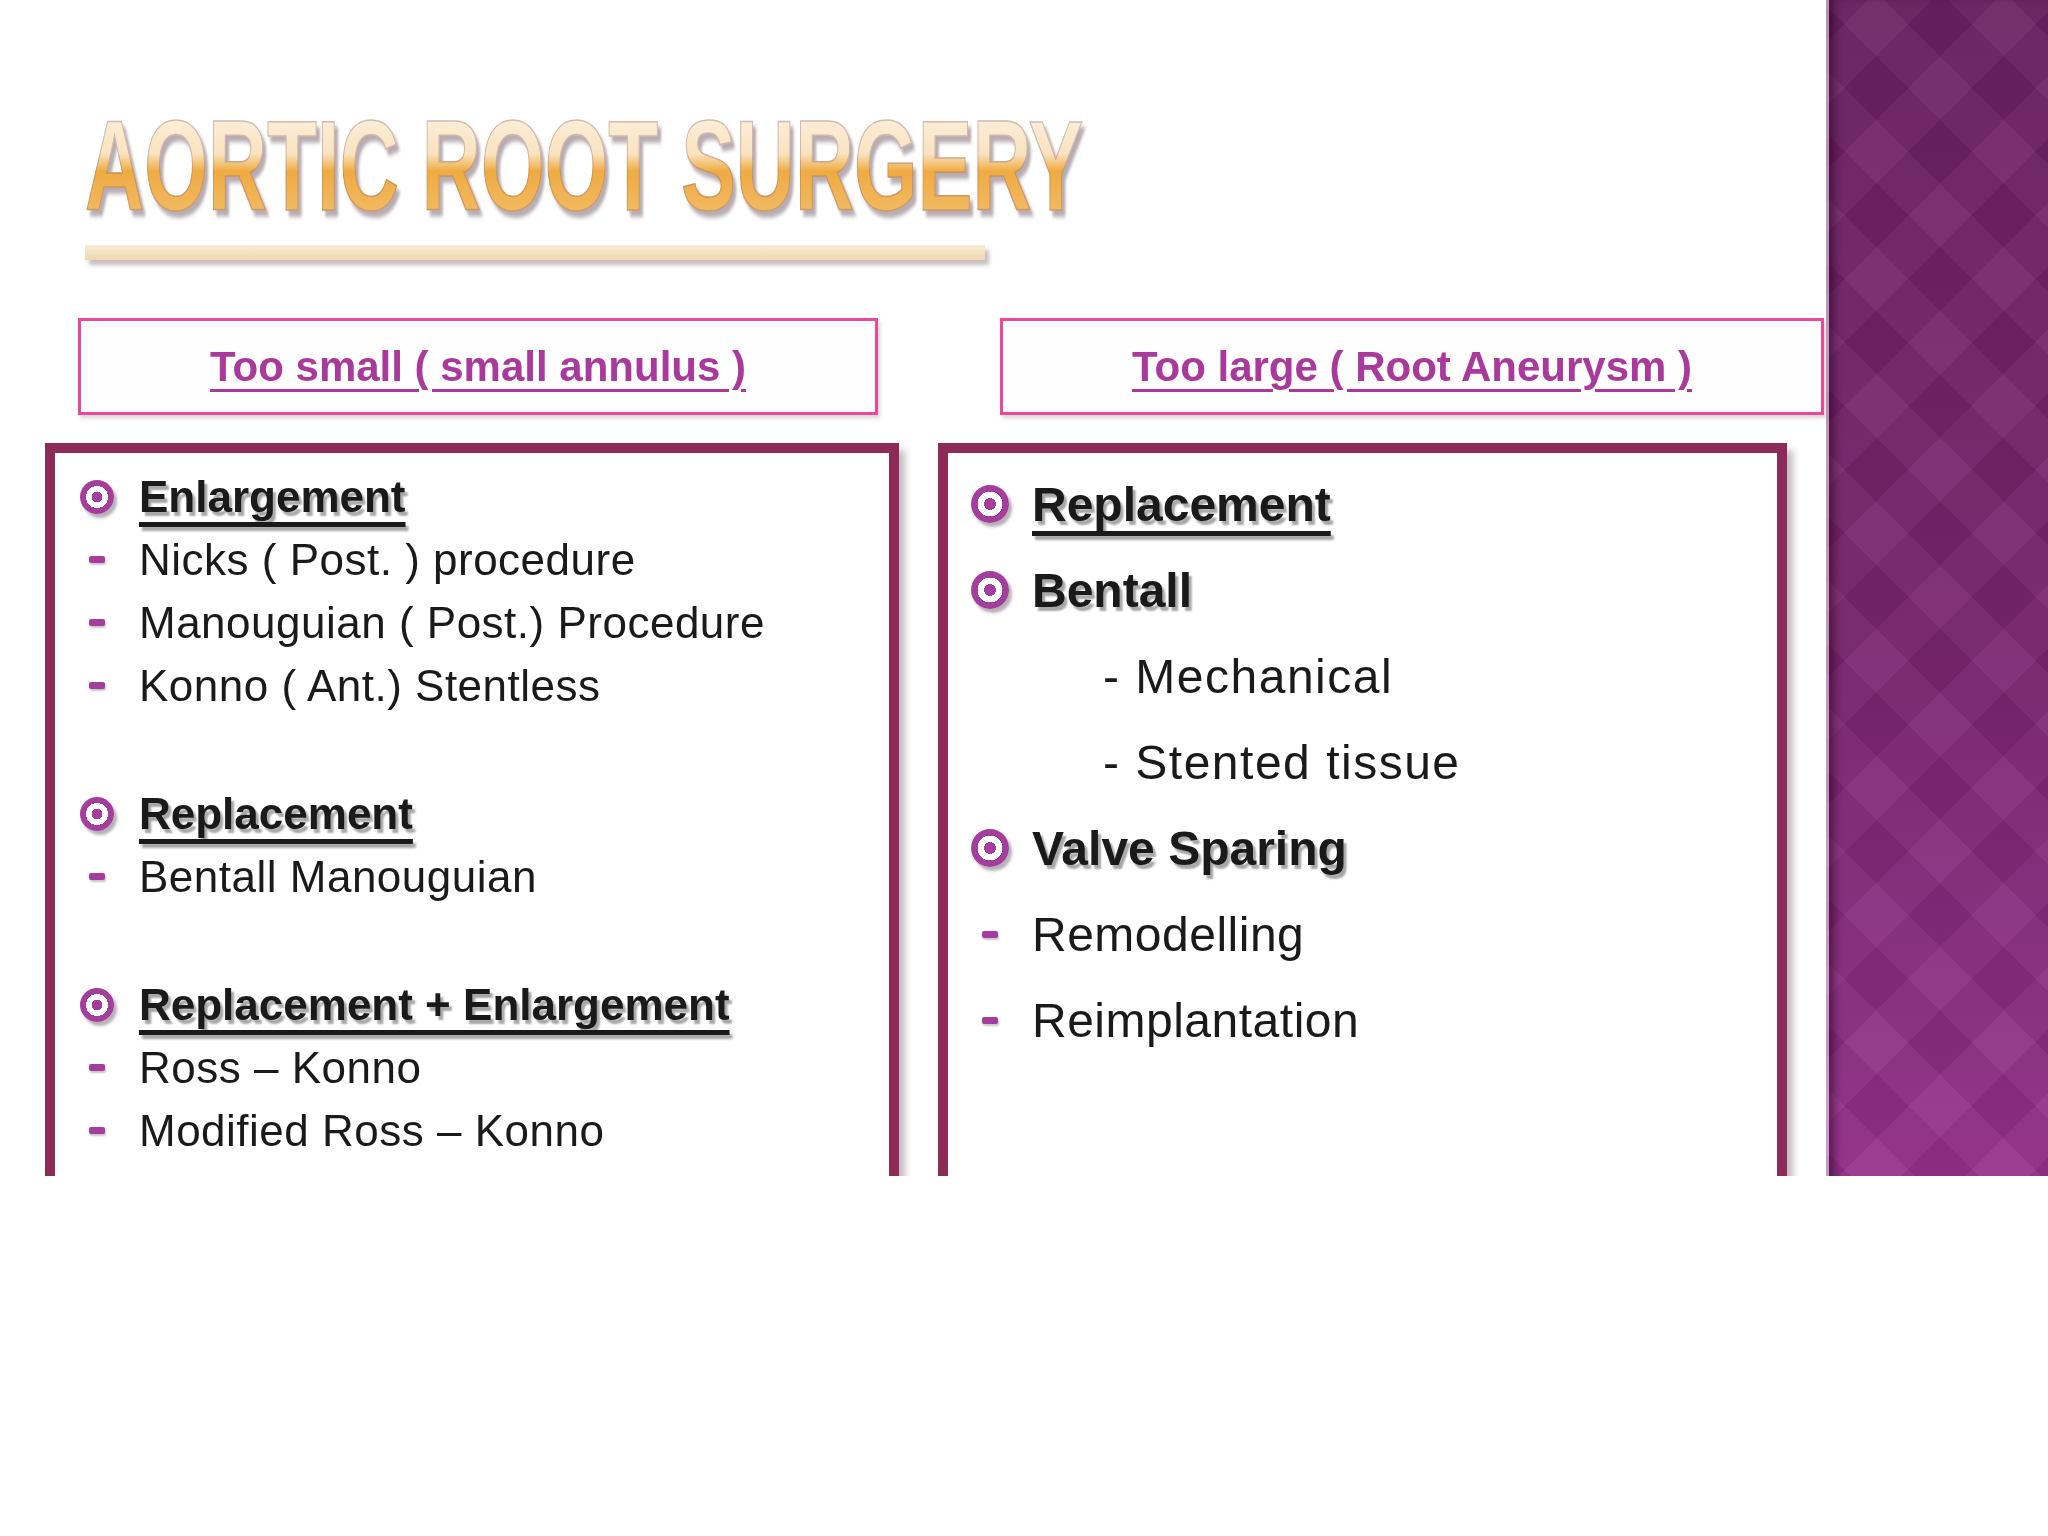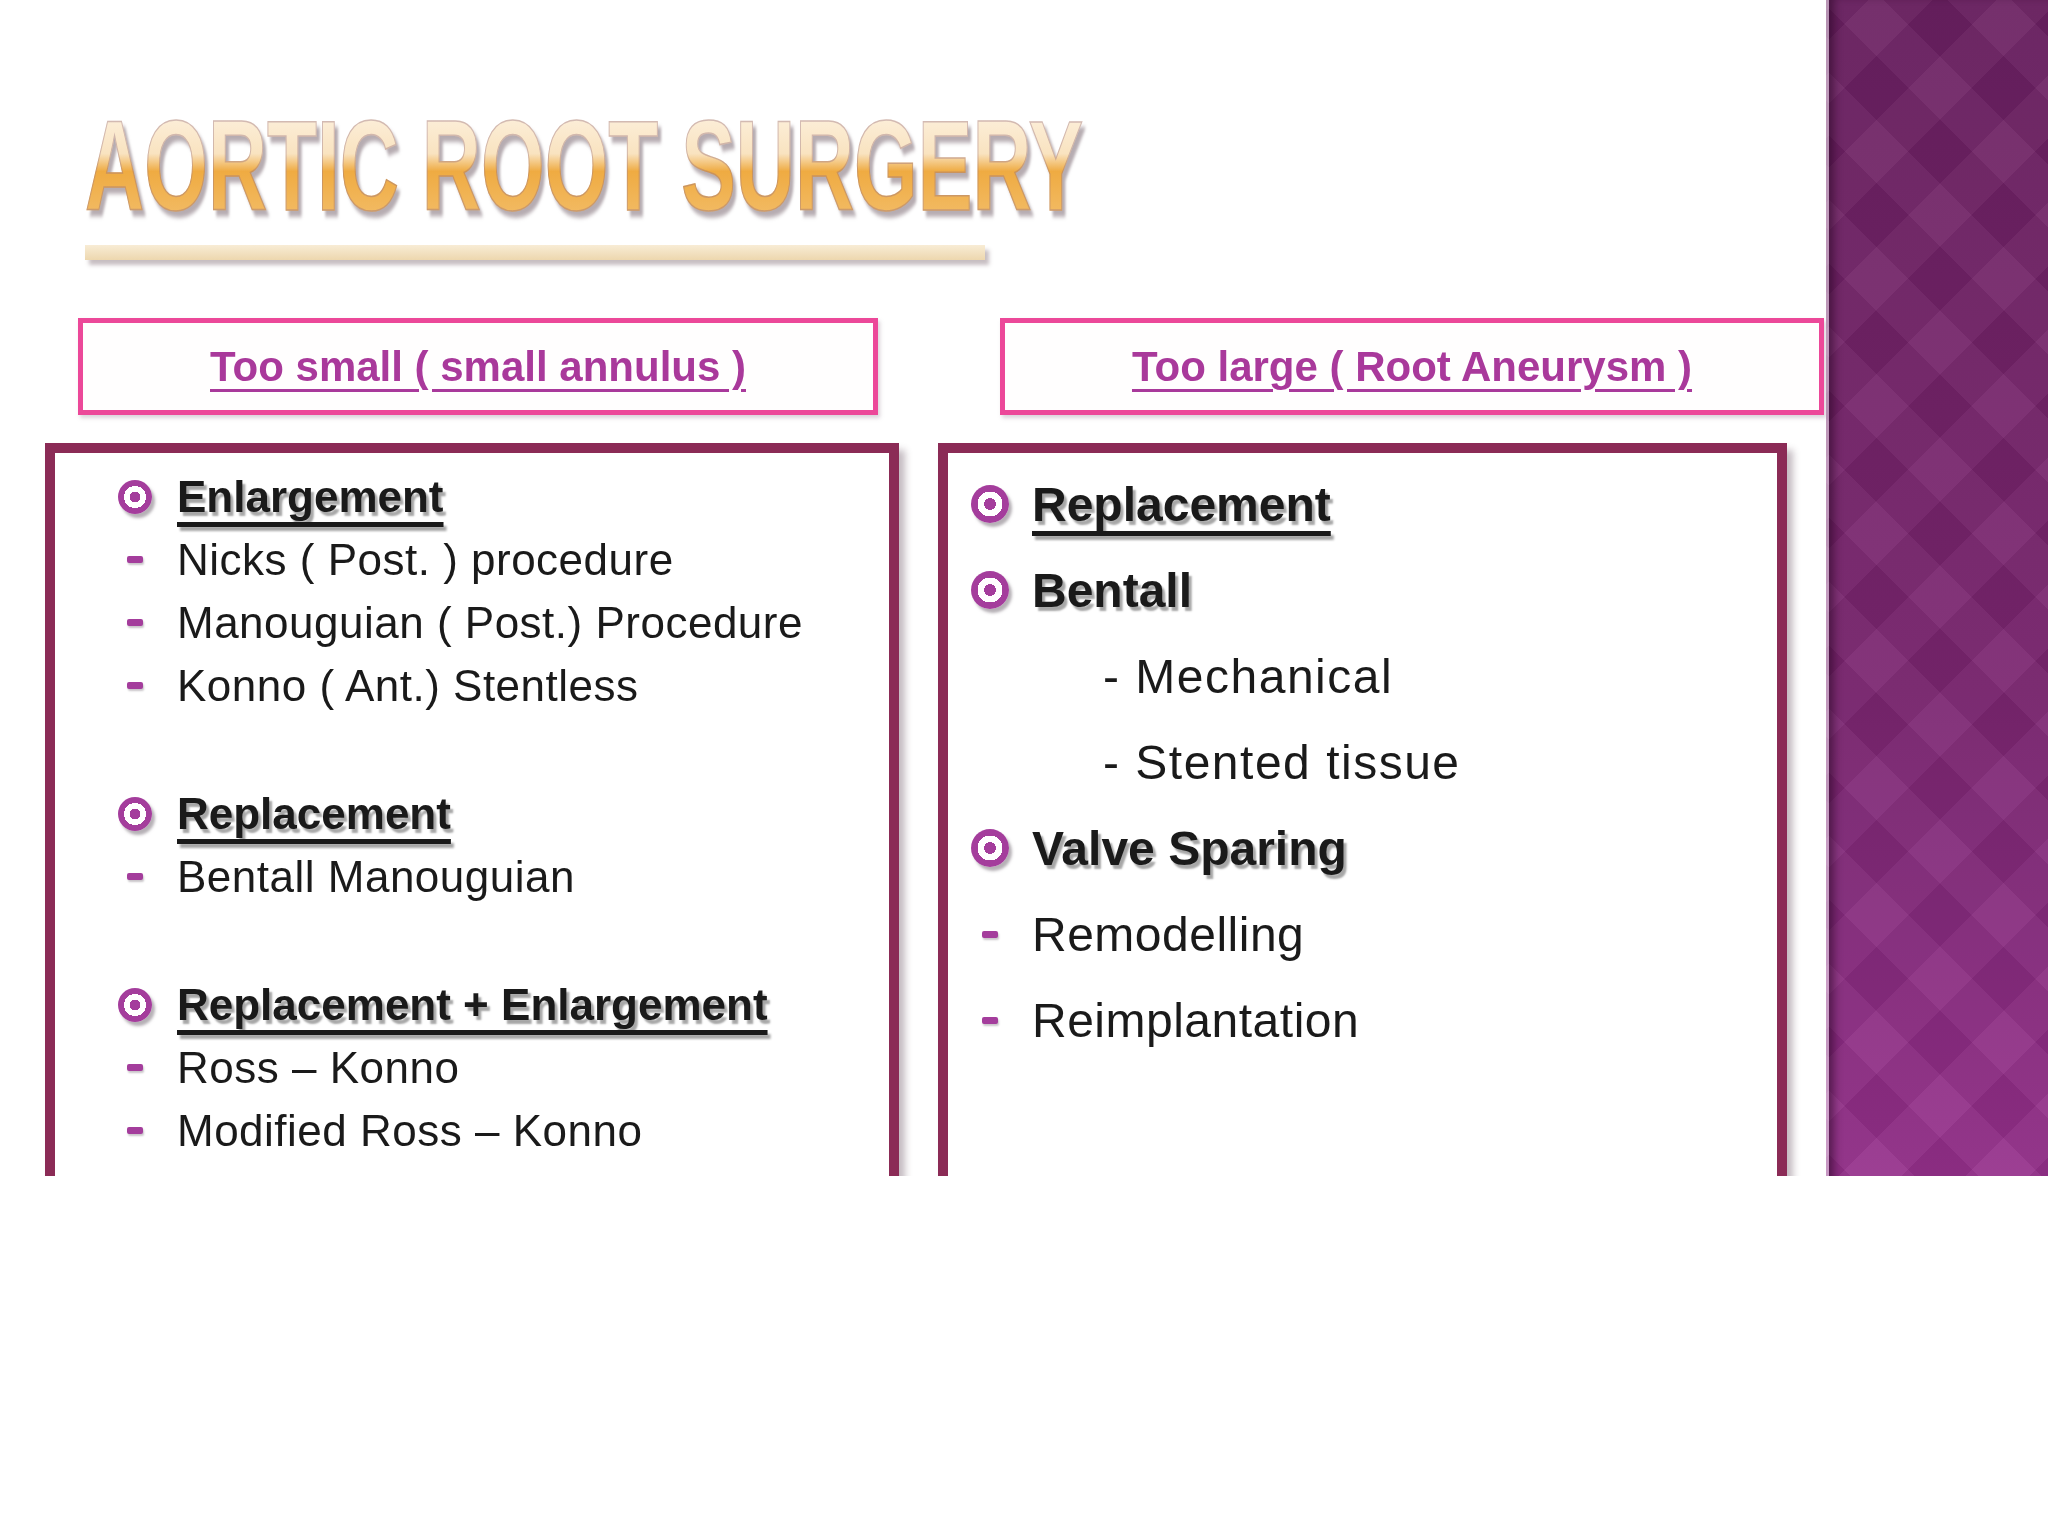--- a/index.html
+++ b/index.html
@@ -21,42 +21,42 @@
   }
   .title-underline{
     width:900px;height:15px;margin-top:6px;
     background:linear-gradient(180deg,#F8ECD5,#EDD7AE);
     box-shadow:4px 5px 4px rgba(130,110,120,.45);
   }
 
   
   .hdr-box{
     position:absolute;top:318px;height:97px;box-sizing:border-box;
-    border:5px solid #ec4899;background:#FFFEFE;
+    border:3px solid #ec4899;background:#FFFEFE;
     display:flex;align-items:center;justify-content:center;
     box-shadow:2px 3px 4px rgba(150,130,145,.35);
   }
   .hdr-left{left:78px;width:800px;}
   .hdr-right{left:1000px;width:824px;}
   .hdr-text{
     color:#A9399B;font-weight:bold;font-size:42px;
     text-decoration:underline;text-decoration-thickness:3px;text-underline-offset:8px;
   }
 
   
   .content-box{
     position:absolute;top:443px;height:1019px;box-sizing:border-box;background:#ffffff;
     border:10px solid #8B2B56;box-shadow:6px 7px 7px rgba(60,30,50,.3);
   }
   .box-left{left:45px;width:854px;padding-top:12px;}
   .box-right{left:938px;width:849px;padding-top:8px;}
 
   
   .li{display:flex;align-items:center;}
-  .box-left .li{height:63px;font-size:44px;padding-left:38px;}
+  .box-left .li{height:63px;font-size:44px;}
   .box-right .li{height:86px;font-size:48px;}
   .box-left .spacer{height:65px;}
   .bcol{flex:0 0 84px;width:84px;display:flex;align-items:center;justify-content:center;}
   .txt{white-space:nowrap;}
   .heading .txt{
     font-weight:bold;
     text-shadow:3px 4px 2px rgba(0,0,0,0.35);
   }
   .underline .txt{
     text-decoration:underline;text-decoration-thickness:5px;text-underline-offset:10px;

